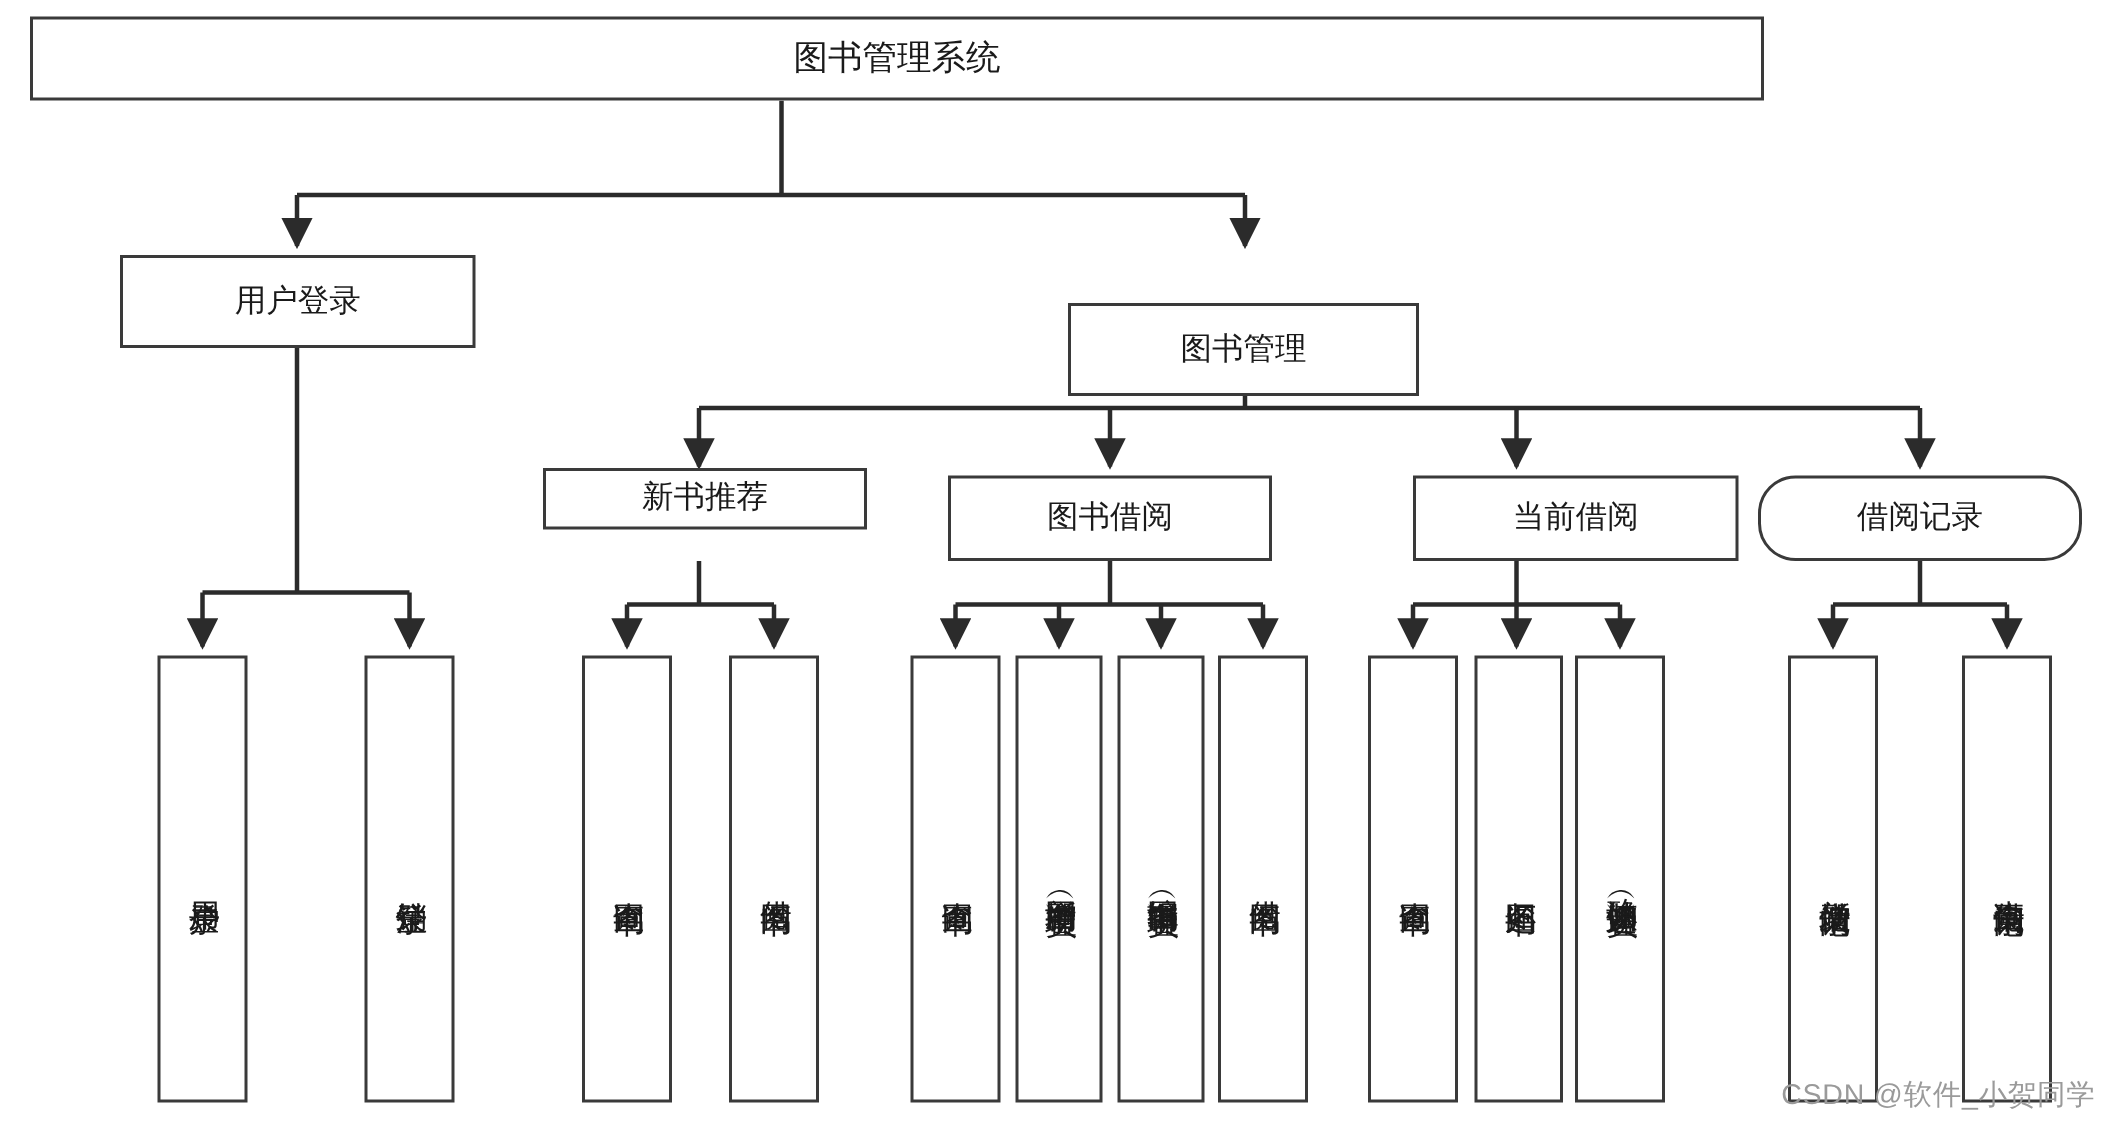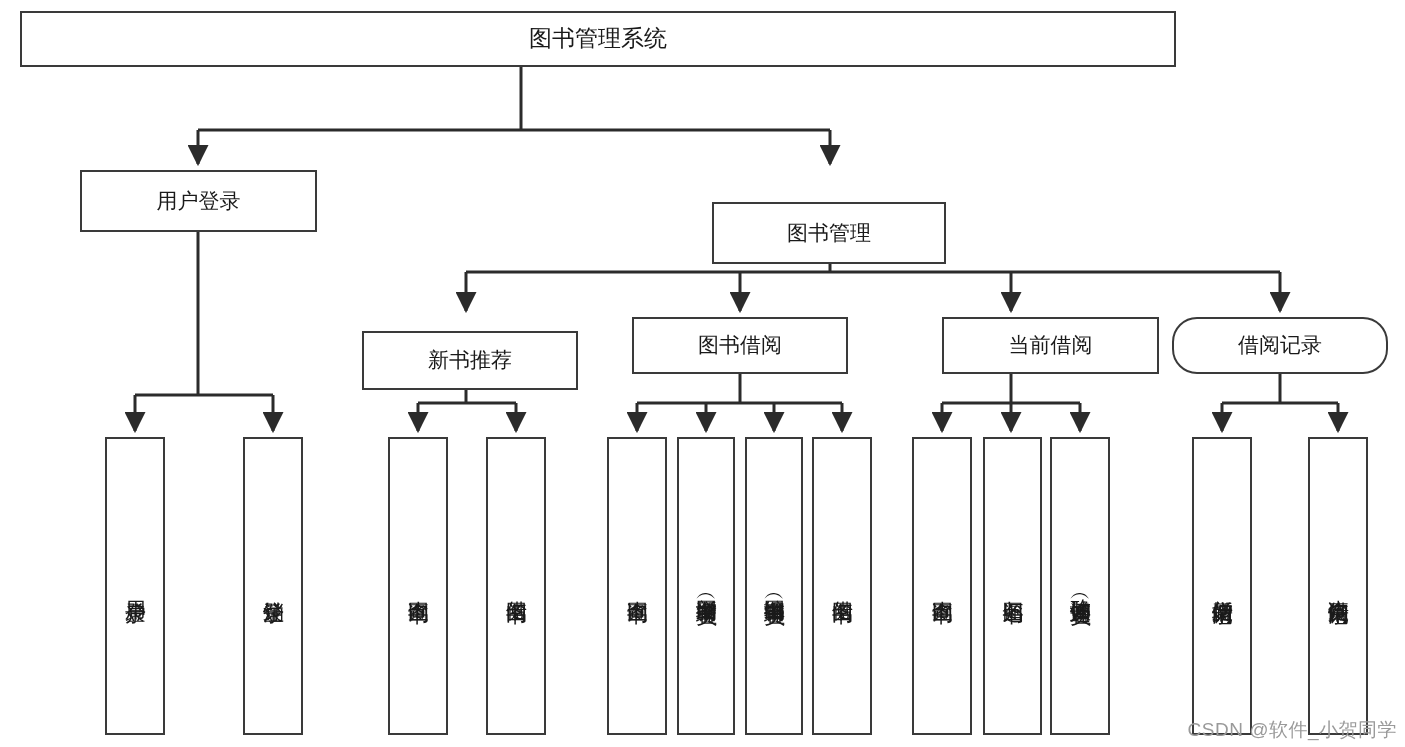--- a/index.html
+++ b/index.html
@@ -124,21 +124,21 @@
     <span class="cap">图书管理系统</span>
   </div>
 
   <div class="node horiz n-l2" style="left:80px; top:170px; width:237px; height:62px;">
     <span class="cap">用户登录</span>
   </div>
   <div class="node horiz n-l2" style="left:712px; top:170px; width:234px; height:62px;margin-top:32px;">
     <span class="cap">图书管理</span>
   </div>
 
-  <div class="node horiz n-l3" style="left:362px; top:331px; width:216px; height:59px;">
+  <div class="node horiz n-l3" style="left:362px; top:312px; width:216px; height:41px;">
     <span class="cap">新书推荐</span>
   </div>
   <div class="node horiz n-l3" style="left:632px; top:317px; width:216px; height:57px;">
     <span class="cap">图书借阅</span>
   </div>
   <div class="node horiz n-l3" style="left:903px; top:317px; width:217px; height:57px;margin-left:39px;">
     <span class="cap">当前借阅</span>
   </div>
   <div class="node horiz n-l3" style="left:1172px; top:317px; width:216px; height:57px;border-radius:25px;">
     <span class="cap">借阅记录</span>

